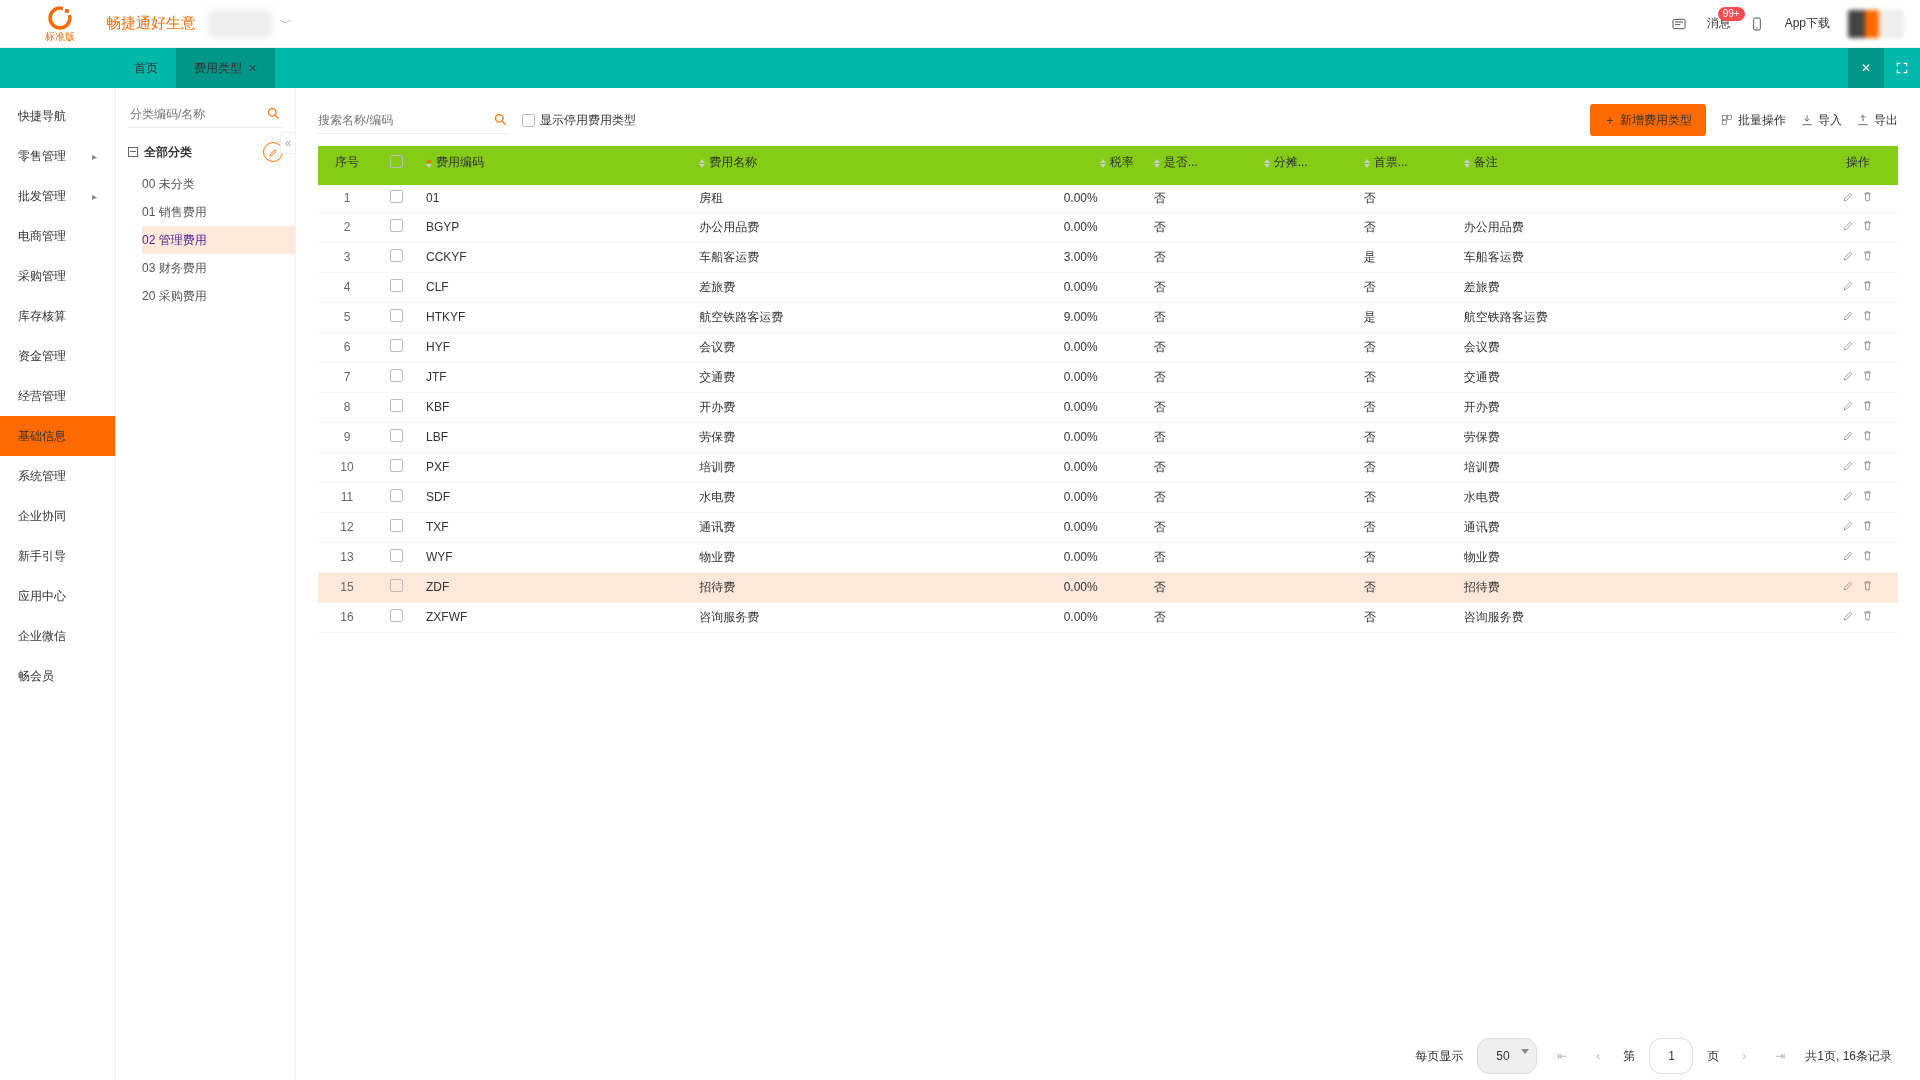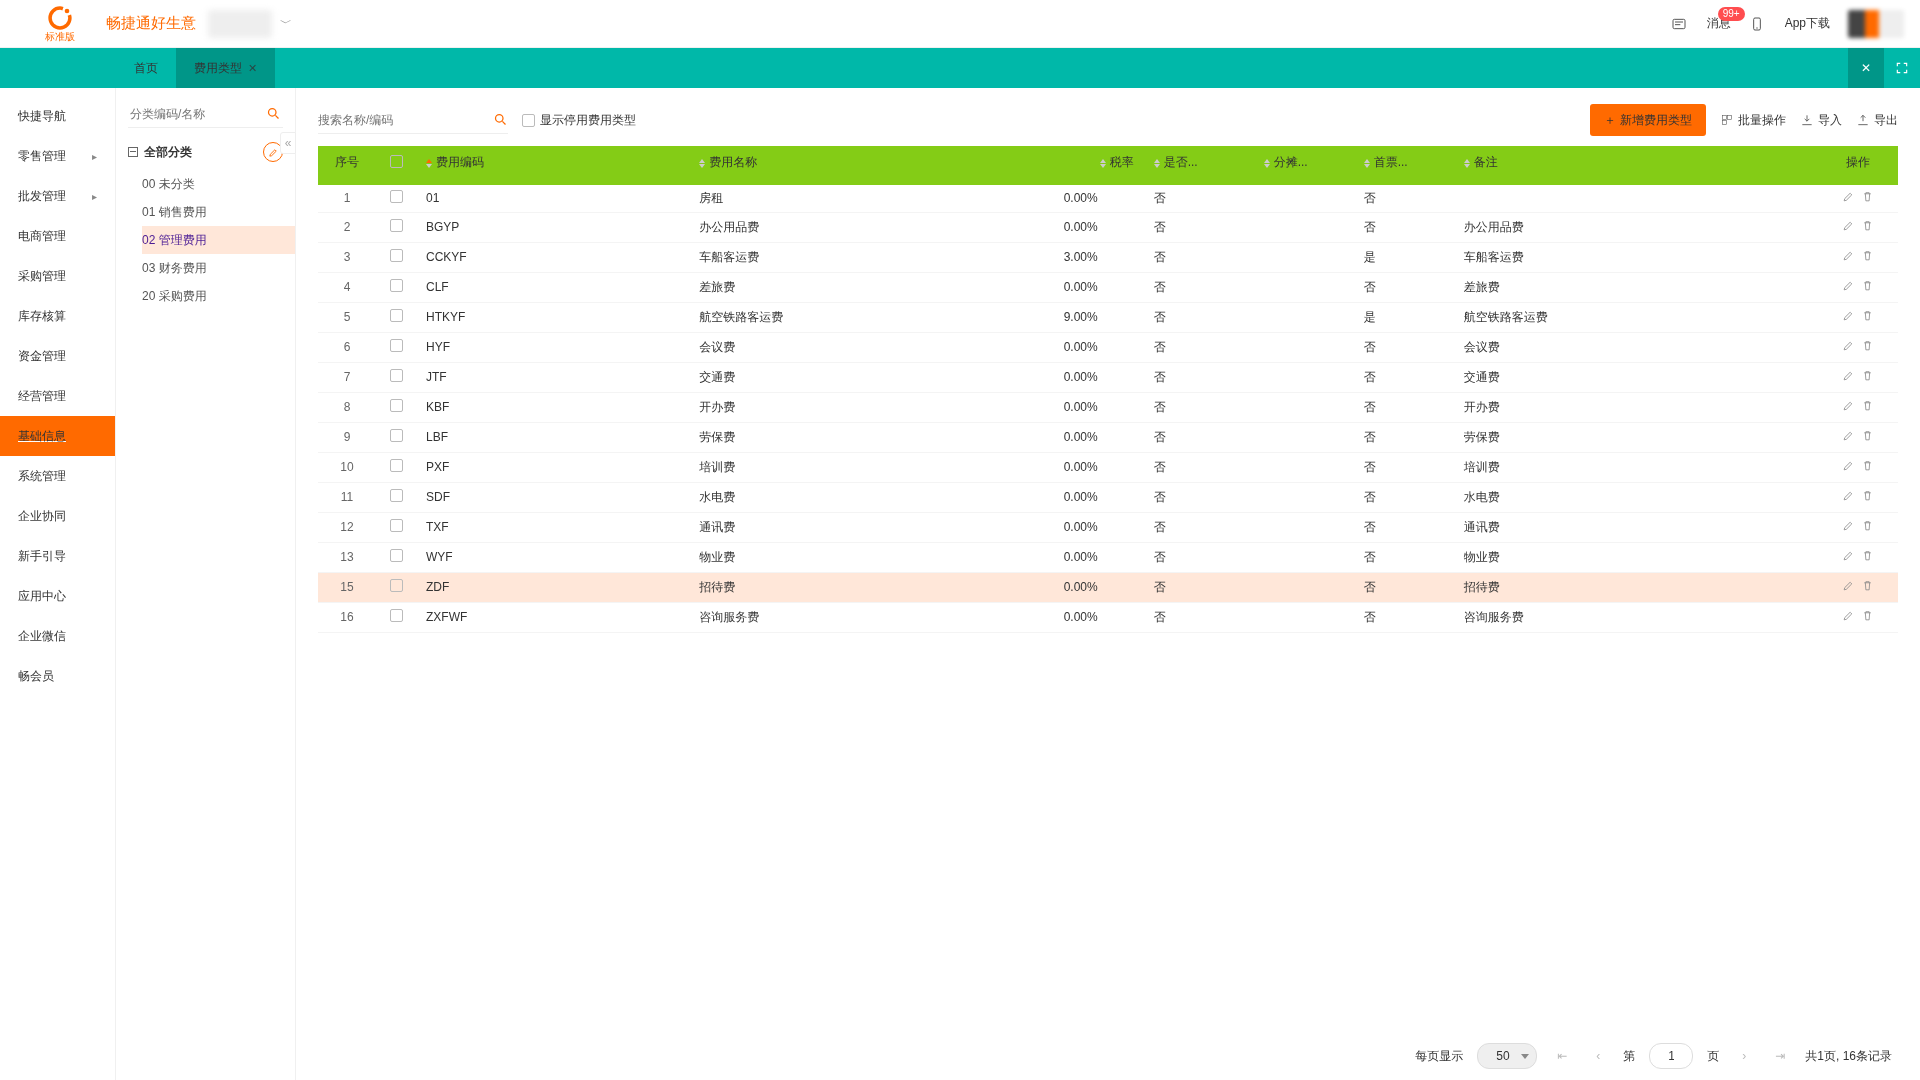--- a/index.html
+++ b/index.html
@@ -27,21 +27,21 @@
 .tab{height:40px;padding:0 18px;display:flex;align-items:center;color:#fff;cursor:pointer;gap:6px;}
 .tab.active{background:#009688;}
 .tab-close{font-size:11px;opacity:.8;}
 .tabstrip-tools{position:absolute;right:0;top:0;height:40px;display:flex;}
 .ts-btn{width:36px;height:40px;display:flex;align-items:center;justify-content:center;color:#fff;cursor:pointer;}
 .ts-btn.dark{background:#009688;}
 
 
 .sidebar{position:absolute;left:0;top:48px;width:116px;bottom:0;background:#fff;border-right:1px solid #f0f0f0;display:flex;flex-direction:column;padding-top:8px;}
 .side-item{height:40px;display:flex;align-items:center;padding:0 18px;cursor:pointer;color:#444;justify-content:space-between;}
-.side-item.active{background:#ff6a00;color:#fff;text-decoration:underline;}
+.side-item.active{background:#ff6a00;color:#fff;}
 .side-caret{font-size:10px;color:#888;}
 
 
 .content{position:absolute;left:116px;top:88px;right:0;bottom:0;display:flex;}
 
 
 .catcol{width:180px;border-right:1px solid #f0f0f0;padding:12px 0;position:relative;}
 .cat-search{margin:0 12px 10px;position:relative;}
 .cat-search input{width:100%;height:28px;border:none;border-bottom:1px solid #eee;padding:0 22px 0 2px;outline:none;color:#999;}
 .cat-search svg{position:absolute;right:2px;top:6px;width:15px;height:15px;stroke:#ff6a00;}
@@ -85,21 +85,21 @@
 tbody td.seq{text-align:center;color:#666;}
 tbody td.ck{text-align:center;}
 tbody tr.hover{background:#ffe7d9;}
 .ckbox{width:13px;height:13px;border:1px solid #bbb;border-radius:2px;display:inline-block;}
 .op-cell{text-align:center;}
 .op-cell span{cursor:pointer;color:#888;margin:0 3px;}
 .op-cell svg{width:13px;height:13px;}
 
 
 .footer{height:48px;display:flex;align-items:center;justify-content:flex-end;gap:14px;padding:0 6px;color:#555;}
-.footer select,.footer input{height:26px;border:1px solid #ddd;border-radius:12px;padding:0 18px;outline:none;}
+.footer select,.footer input{height:36px;border:1px solid #ddd;border-radius:12px;padding:0 18px;outline:none;}
 .footer input{width:44px;text-align:center;}
 .pg-btn{width:22px;height:22px;display:flex;align-items:center;justify-content:center;color:#bbb;cursor:pointer;}
 .sel{position:relative;display:inline-flex;align-items:center;}
 .sel select{appearance:none;padding-right:22px;width:60px;}
 .sel::after{content:"";position:absolute;right:8px;top:11px;border-left:4px solid transparent;border-right:4px solid transparent;border-top:5px solid #888;}
 </style>
 </head>
 <body>
 
 <div class="topbar">

